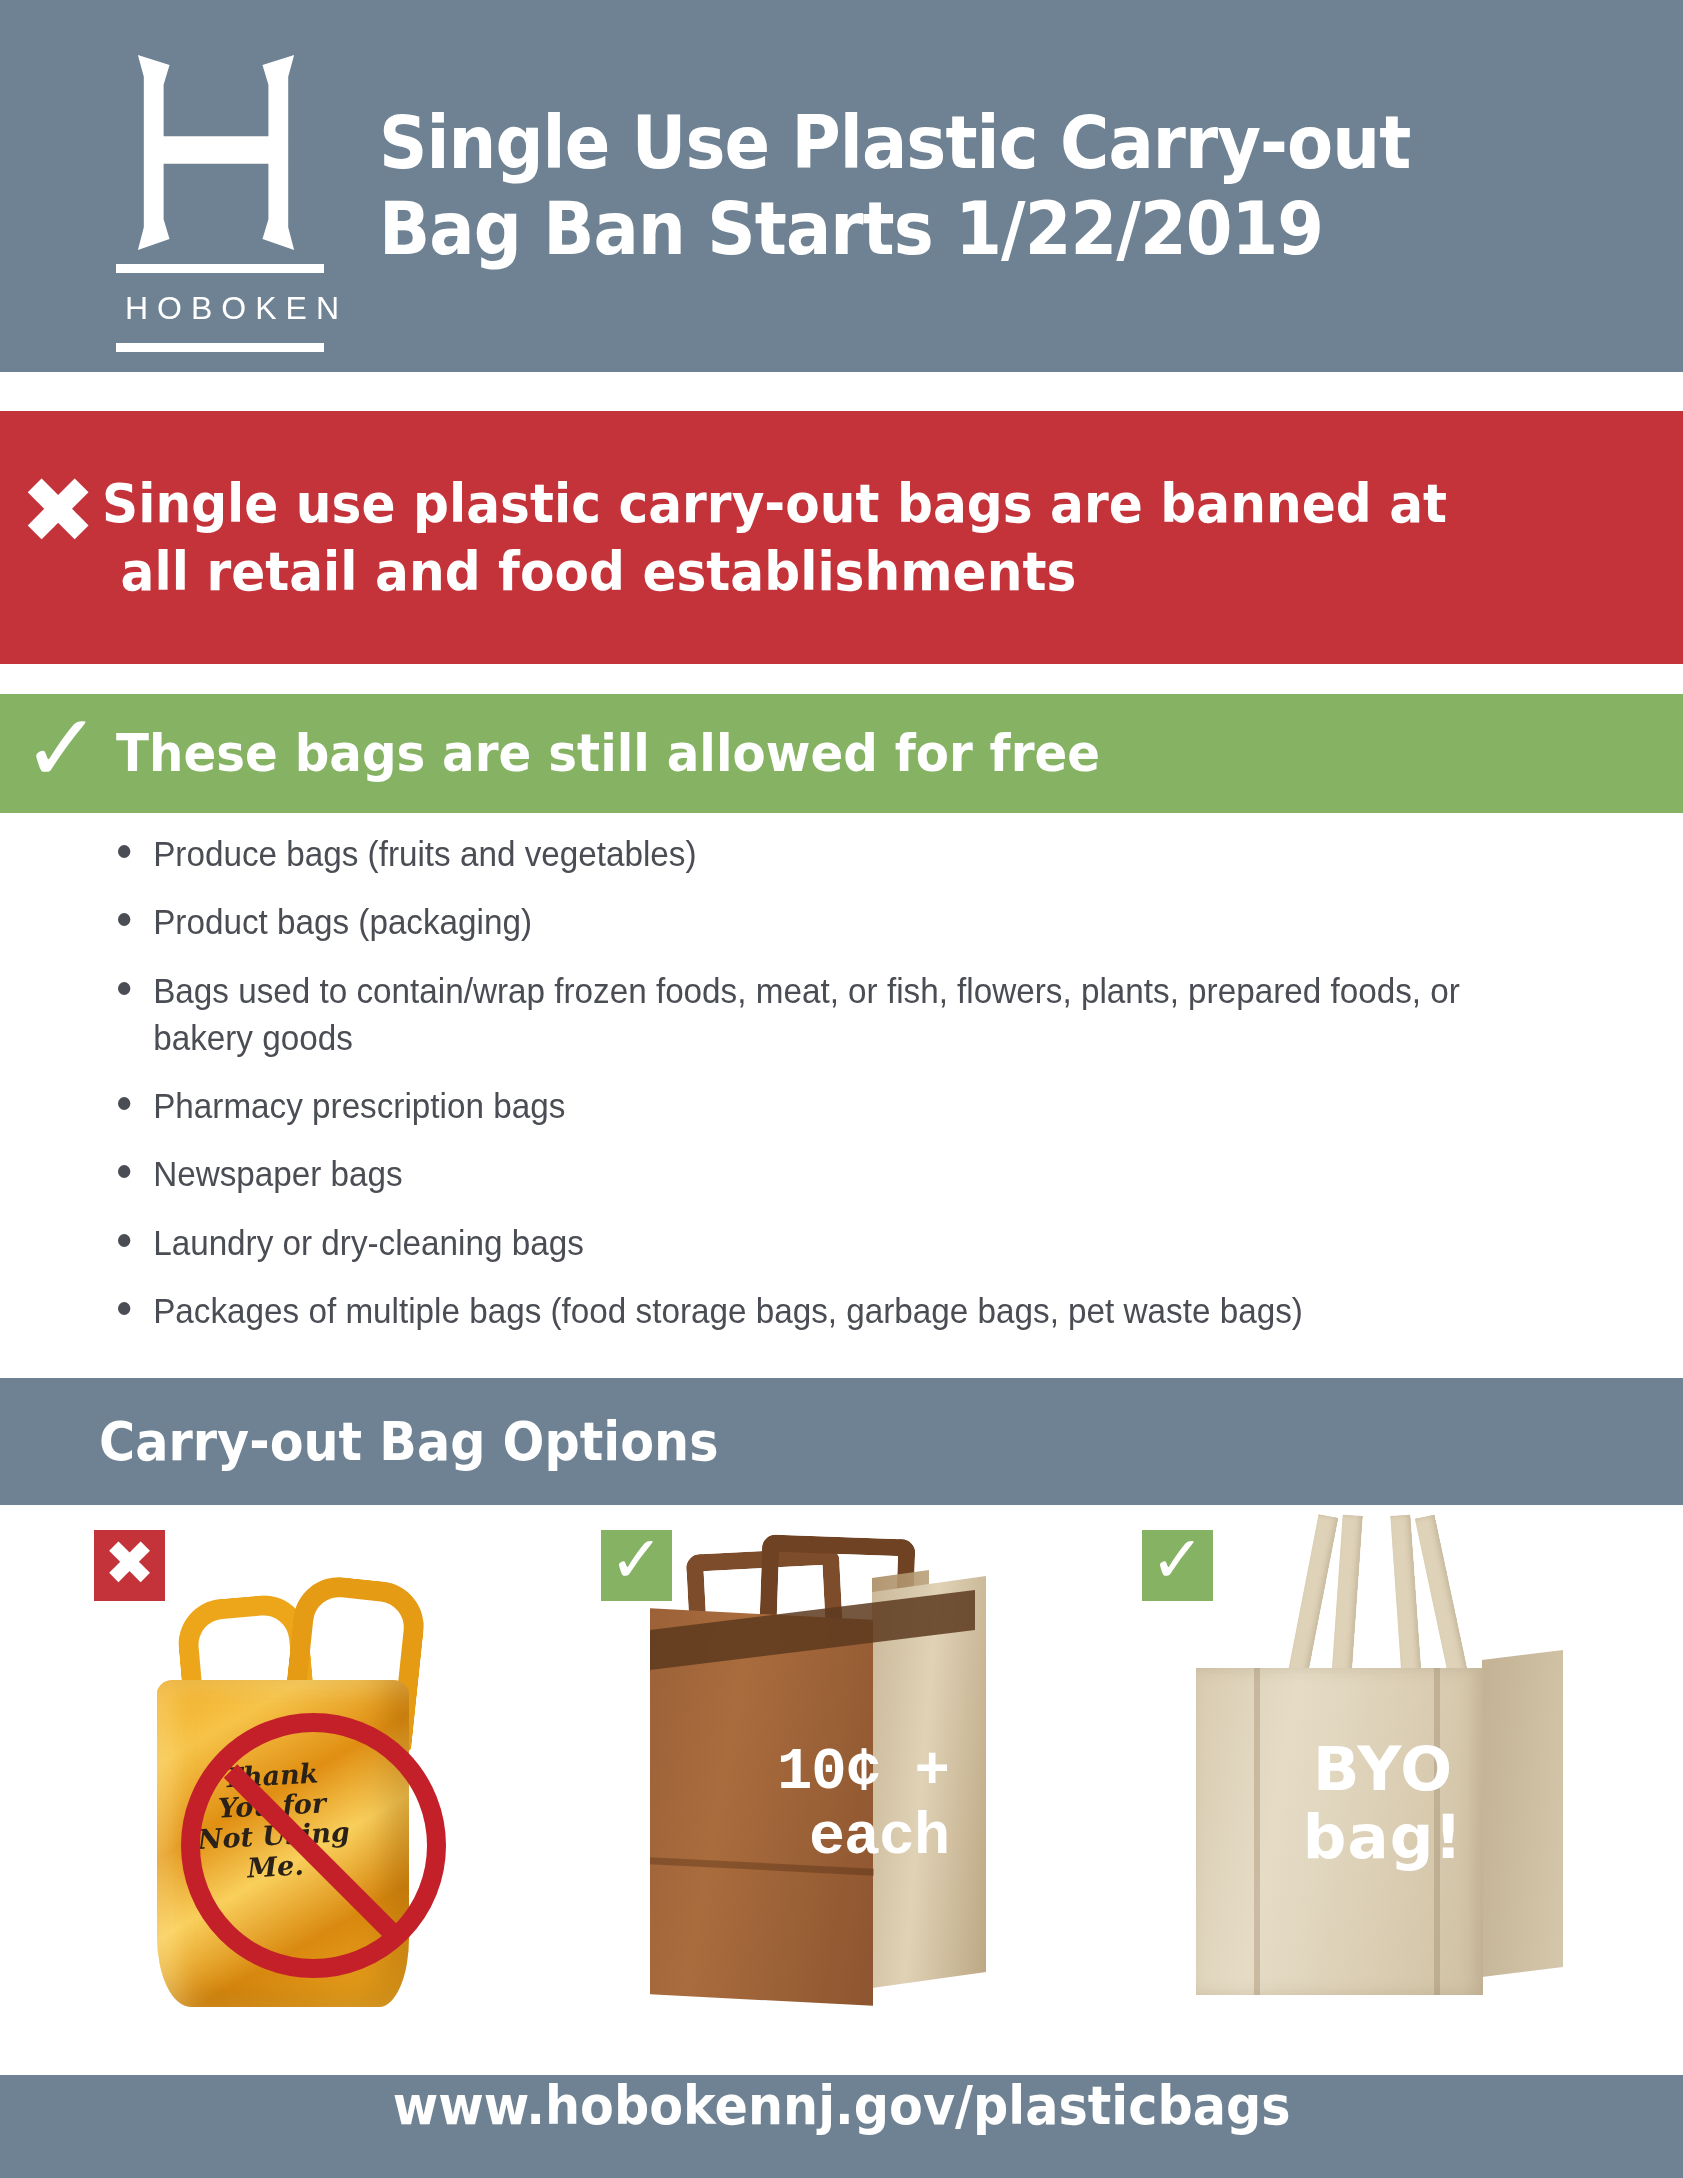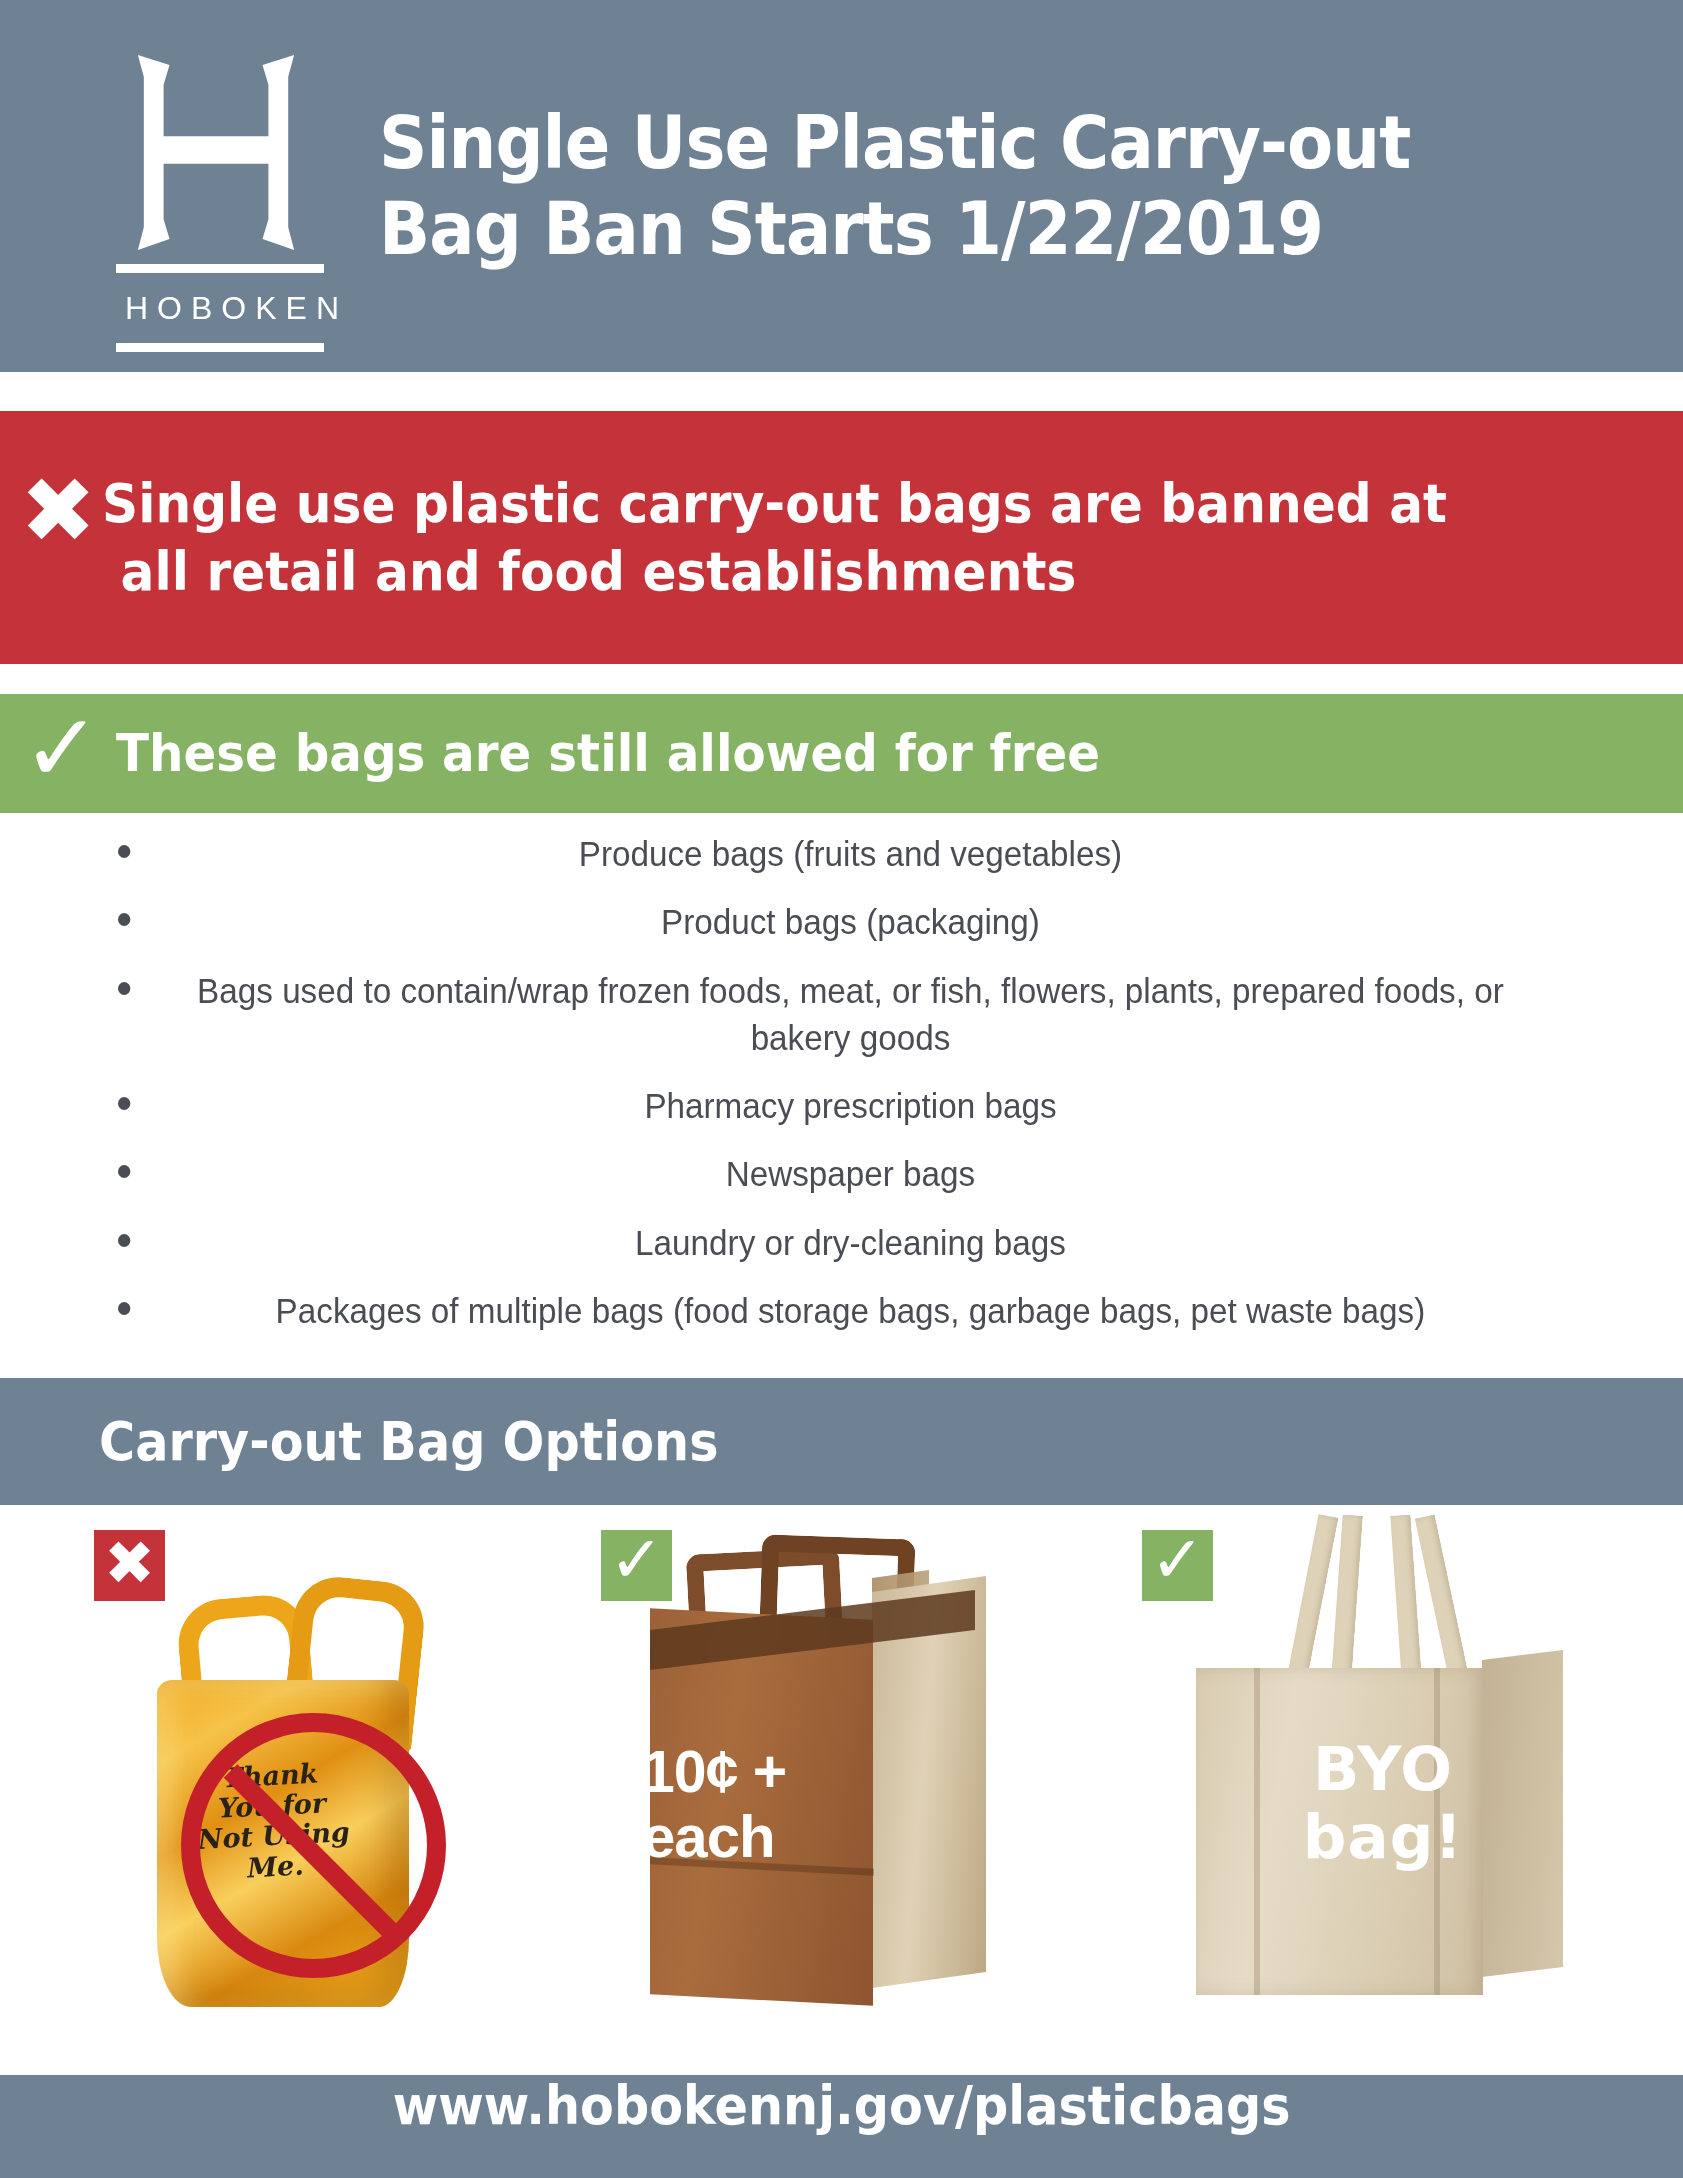--- a/index.html
+++ b/index.html
@@ -82,21 +82,21 @@
   }
   .banner-text .l{display:block;white-space:nowrap;}
   .banner-text.pad2 .l:last-child{padding-left:20px;}
   .banner-green .banner-text{font-size:52px;}
 
   
   .bullets{
     position:absolute;left:0;top:830px;width:1683px;height:546px;
     padding:0 59px 0 99px;box-sizing:border-box;
   }
-  .bullets ul{list-style:none;margin:0;padding:0;text-align:center;}
+  .bullets ul{list-style:none;margin:0;padding:0;}
   .bullets li{
     position:relative;
     color:var(--ink);
     font-family:"Liberation Sans", sans-serif;
     font-size:35px;
     line-height:1.35;
     margin:0 0 21px 0;
     padding-left:57px;
     transform:scaleX(0.95);
     transform-origin:left top;
@@ -203,22 +203,22 @@
     border-radius:14px 14px 0 0;
   }
   .pb-handle.a{left:97px;top:36px;transform:rotate(-3deg);}
   .pb-handle.b{left:170px;top:22px;transform:rotate(2deg);border-color:#6e4222;}
   .pb-fold{
     position:absolute;left:59px;top:348px;width:224px;height:7px;
     background:rgba(60,30,10,.30);transform:skewY(3deg);
   }
   .pb-label{
     position:absolute;left:51px;top:226px;width:307px;
-    color:#fff;text-align:left;z-index:5;
-    font-family:Liberation Sans, sans-serif;font-weight:bold;
+    color:#fff;text-align:right;z-index:5;
+    font-family:Liberation Mono, monospace;font-weight:bold;
     font-size:59px;line-height:1.08;letter-spacing:-1px;
   }
   .pb-label .l2{font-size:60px;}
 
   
   .tote-wrap{position:absolute;left:15px;top:0px;width:455px;height:554px;}
   .tote-body{
     position:absolute;left:59px;top:163px;width:287px;height:327px;
     background:linear-gradient(100deg,#d8cbb1 0%,#e6dcc6 30%,#cfc0a2 100%);
     box-shadow:inset -8px 0 16px rgba(150,130,100,.28);

